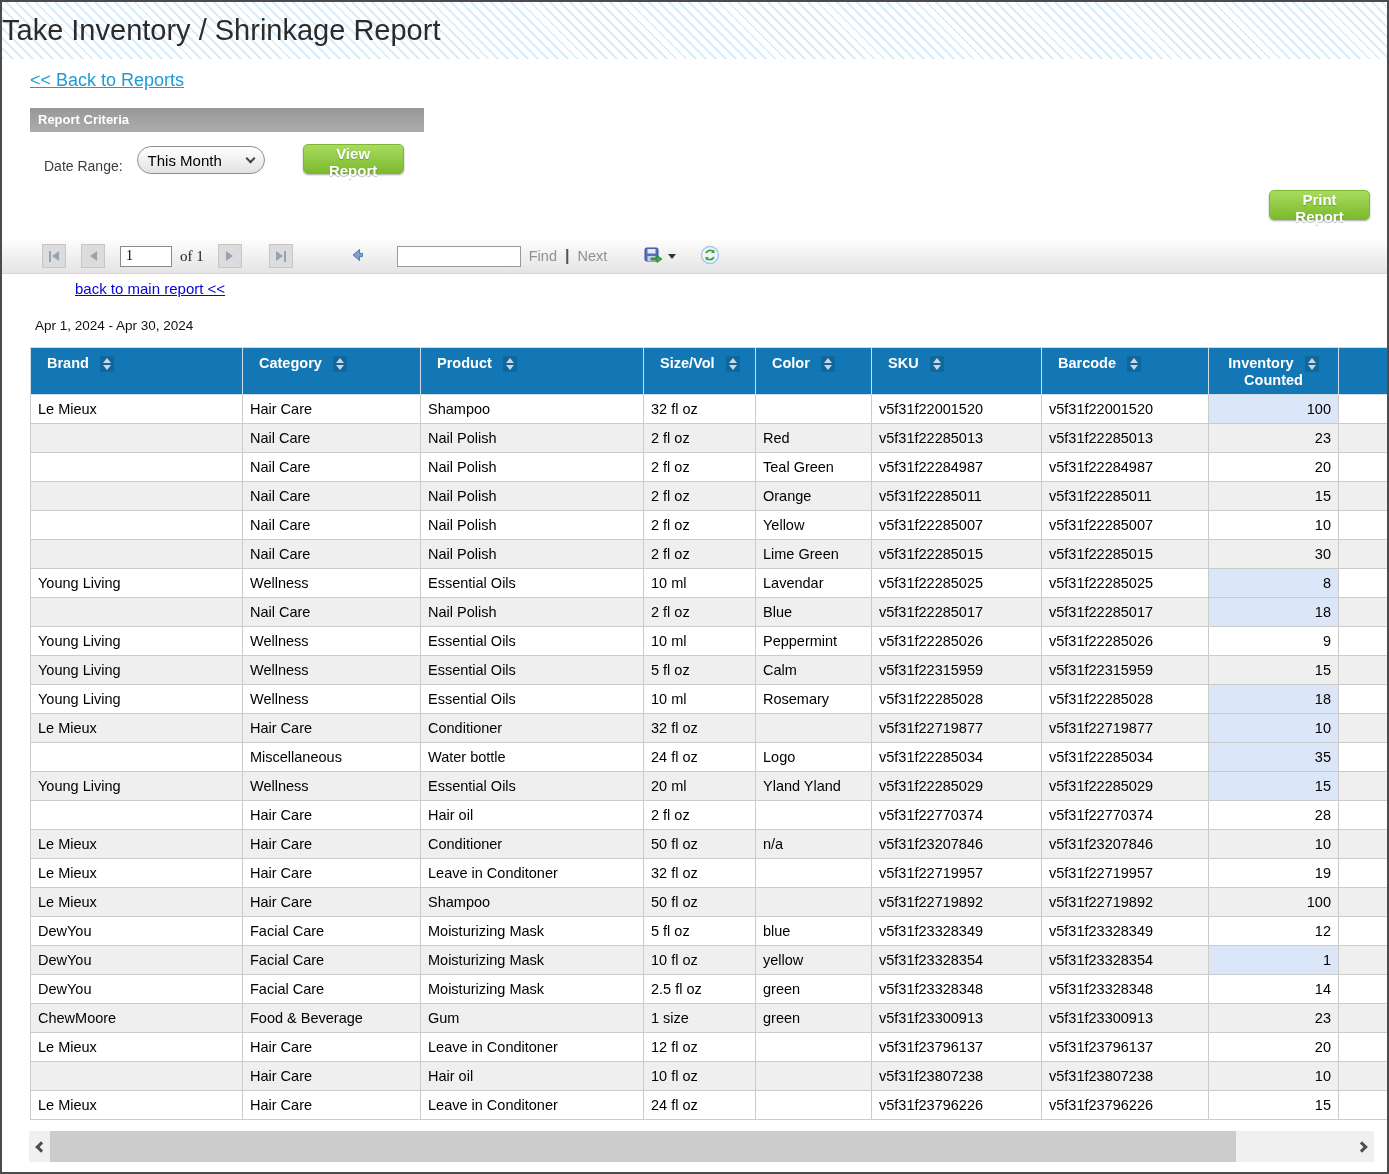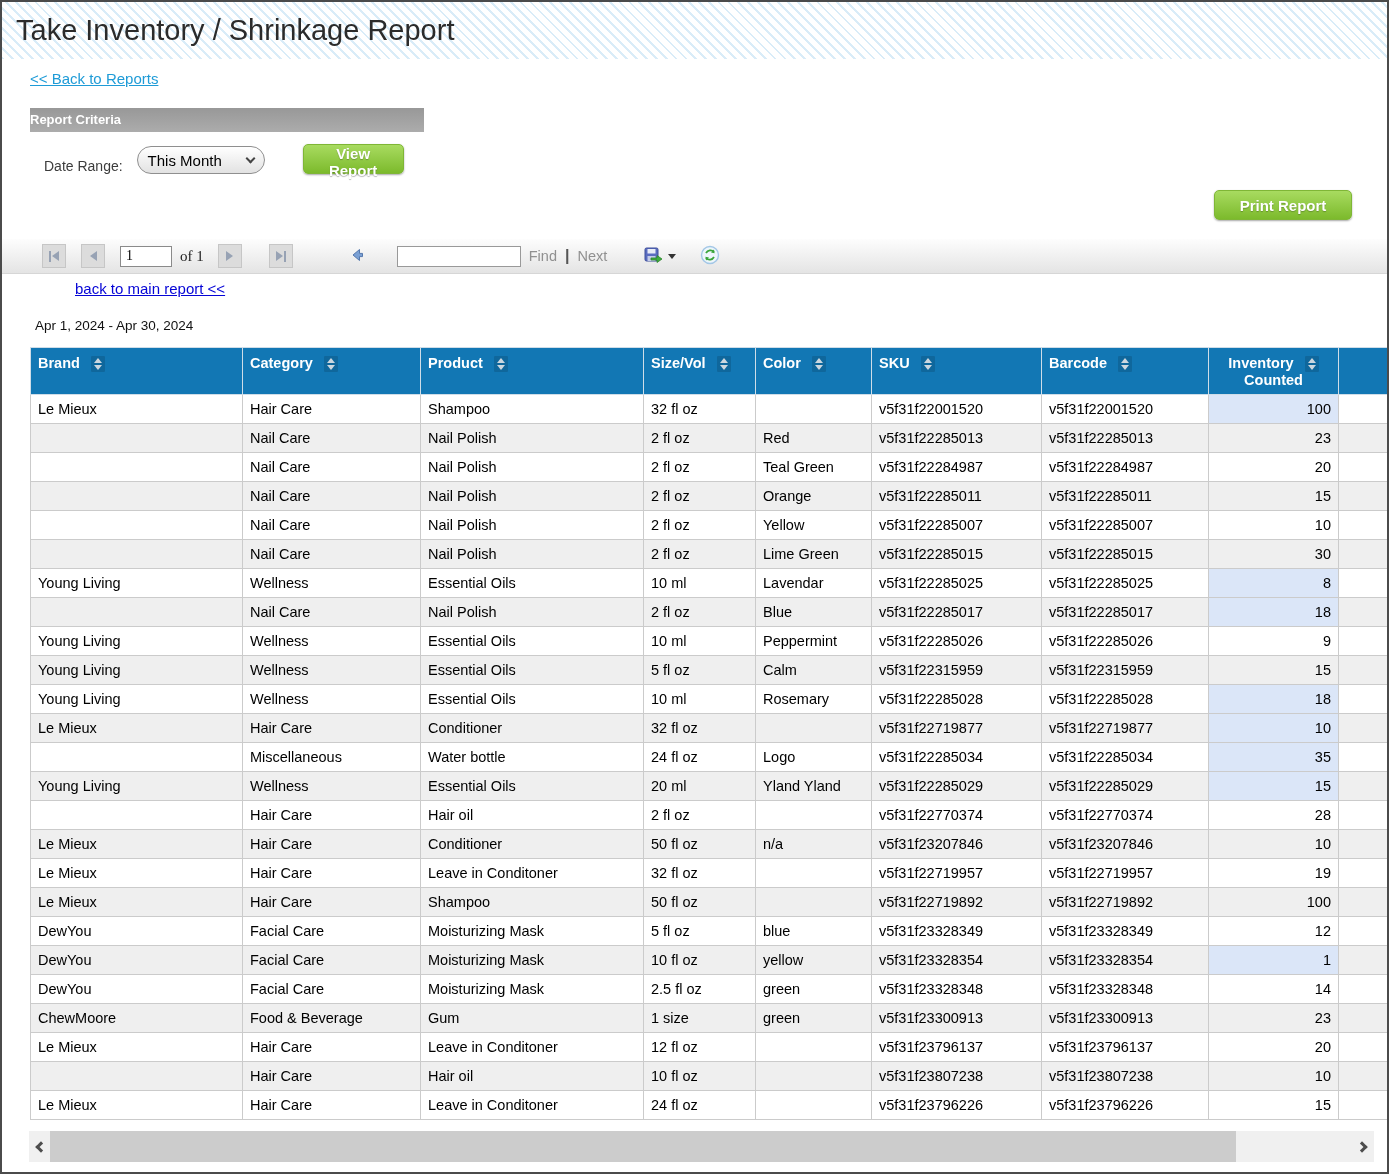--- a/index.html
+++ b/index.html
@@ -8,38 +8,38 @@
     font-family: "Liberation Sans", sans-serif;
     background: #ffffff;
     border: 2px solid #4b4b4b;
     position: relative;
     overflow: hidden;
   }
   
   .banner {
     position: absolute; top: 0; left: 0; right: 0; height: 57px;
     background: repeating-linear-gradient(45deg, #d9ecf8 0px, #d9ecf8 2px, #ffffff 2px, #ffffff 7px);
-    display: flex; align-items: center; padding-left: 14px;
+    display: flex; align-items: center; 
   }
   .banner h1 { font-size: 29px; font-weight: 400; color: #2b2b2b; letter-spacing: 0; }
   
   .back-reports {
     position: absolute; top: 68px; left: 28px;
-    color: #1e9bd7; font-size: 15px; text-decoration: underline; cursor: pointer;
+    color: #1e9bd7; font-size: 18px; text-decoration: underline; cursor: pointer;
   }
   .back-main {
     position: absolute; top: 278px; left: 33px;
     color: #0504d6; font-size: 15px; text-decoration: underline; cursor: pointer; margin-left: 40px;
   }
   .date-range-text { position: absolute; top: 316px; left: 33px; font-size: 13.5px; color: #111; }
   
   .criteria-header {
     position: absolute; top: 106px; left: 28px; width: 394px; height: 24px;
     background: linear-gradient(#989898, #acacac);
-    color: #fff; font-weight: bold; font-size: 13px; line-height: 24px; 
+    color: #fff; font-weight: bold; font-size: 13px; line-height: 24px; padding-left: 8px;
   }
   .criteria-row { position: absolute; top: 142px; left: 42px; display: flex; align-items: flex-end; }
   .criteria-label { font-size: 14px; color: #3c3c3c; }
   .date-select {
     margin-left: 14px; width: 128px; height: 28px;
     border: 1px solid #8f8f8f; border-radius: 14px;
     background: linear-gradient(#ffffff, #e2e2e2);
     display: flex; align-items: center; justify-content: space-between;
     padding: 0 10px; font-size: 15px; color: #000; cursor: pointer;
   }
@@ -50,21 +50,21 @@
   .green-btn {
     height: 30px; padding: 0 14px;
     background: linear-gradient(#a8db60, #7cba2c);
     border: 1px solid #7fb636; border-radius: 5px;
     color: #fff; font-weight: bold; font-size: 15px;
     text-shadow: 0 1px 1px rgba(0,0,0,.25);
     box-shadow: 0 1px 2px rgba(0,0,0,.35);
     cursor: pointer; font-family: "Liberation Sans", sans-serif;
   }
   .view-report { margin-left: 38px; width: 101px; }
-  .print-report { position: absolute; top: 188px; right: 35px; width: 138px; text-align: center; }
+  .print-report { position: absolute; top: 188px; right: 17px; width: 101px; text-align: center; }
   
   .toolbar {
     position: absolute; top: 237px; left: 0; right: 0; height: 35px;
     background: linear-gradient(#fdfdfd, #e4e4e4);
     border-bottom: 1px solid #d6d6d6;
     display: flex; align-items: center; padding-left: 40px;
   }
   .pg-btn {
     width: 24px; height: 24px; margin-right: 15px;
     background: #dcdcdc; border: 1px solid #c6c6c6;
@@ -88,21 +88,21 @@
   .refresh-btn { margin-left: 24px; background: none; border: none; cursor: pointer; }
   
   table.report {
     position: absolute; top: 345px; left: 28px;
     border-collapse: collapse; table-layout: fixed; width: 1357px;
     font-size: 14.5px; color: #000;
   }
   table.report th {
     background: #1277b4; color: #fff; font-weight: bold;
     text-align: left; vertical-align: top;
-    padding: 7px 4px 0 7px; height: 47px;
+    padding: 7px 4px 0 16px; height: 47px;
     border: 1px solid #cfdde8; font-size: 14.5px;
   }
   table.report th.center { text-align: center; padding-left: 0; padding-right: 0; }
   table.report td {
     border: 1px solid #cbcbcb; padding: 5px 7px; height: 29px;
     background: #ffffff; overflow: hidden; white-space: nowrap;
   }
   table.report tr.alt td { background: #efefef; }
   table.report td.num { text-align: right; }
   table.report td.hl { background: #dbe6f8 !important; }

